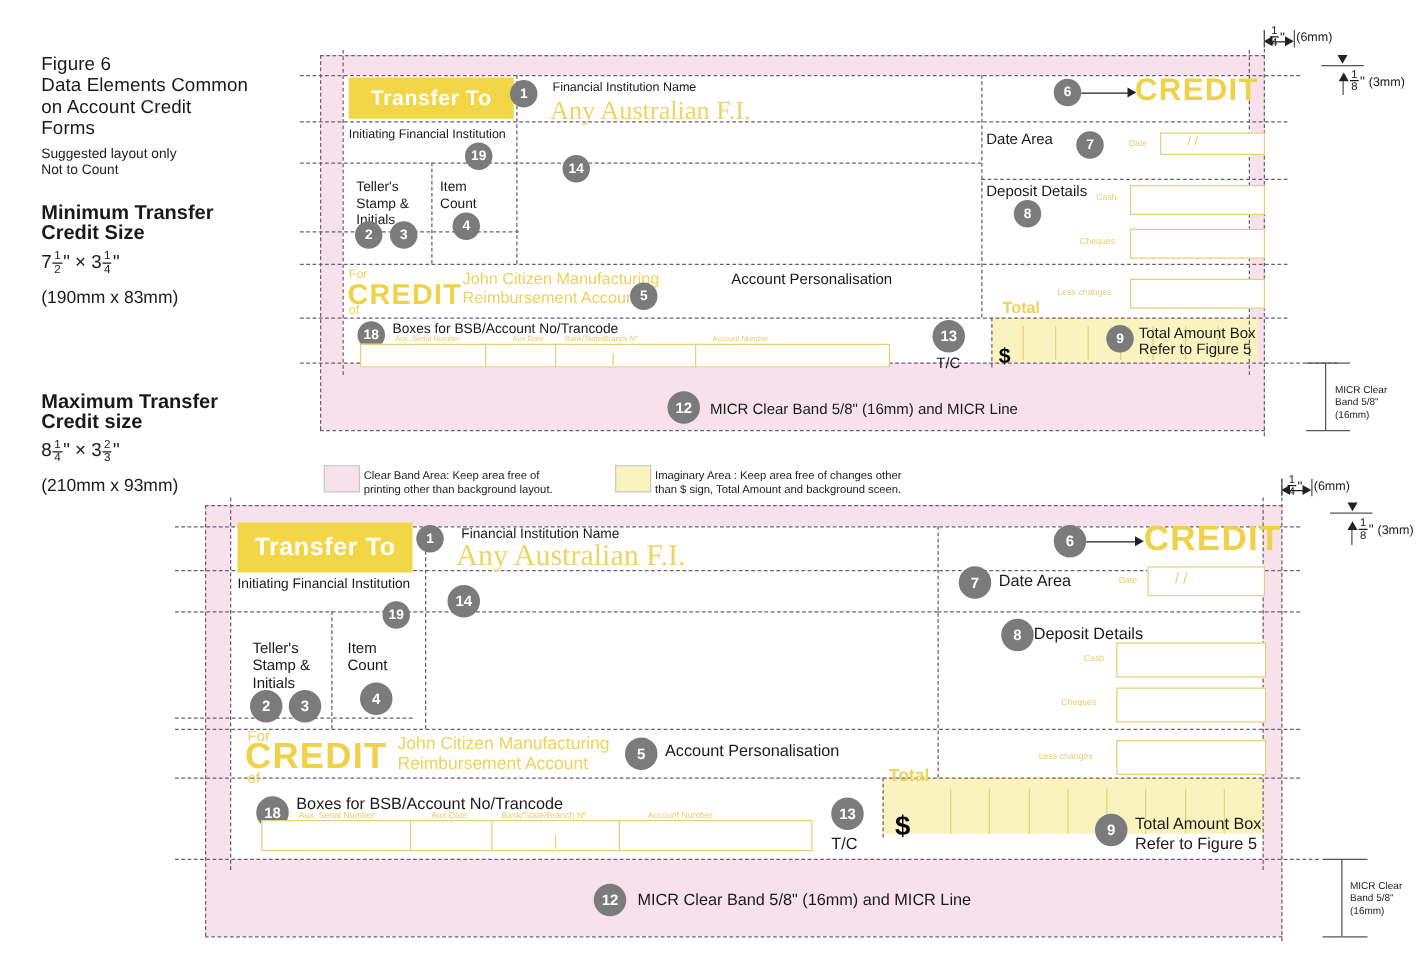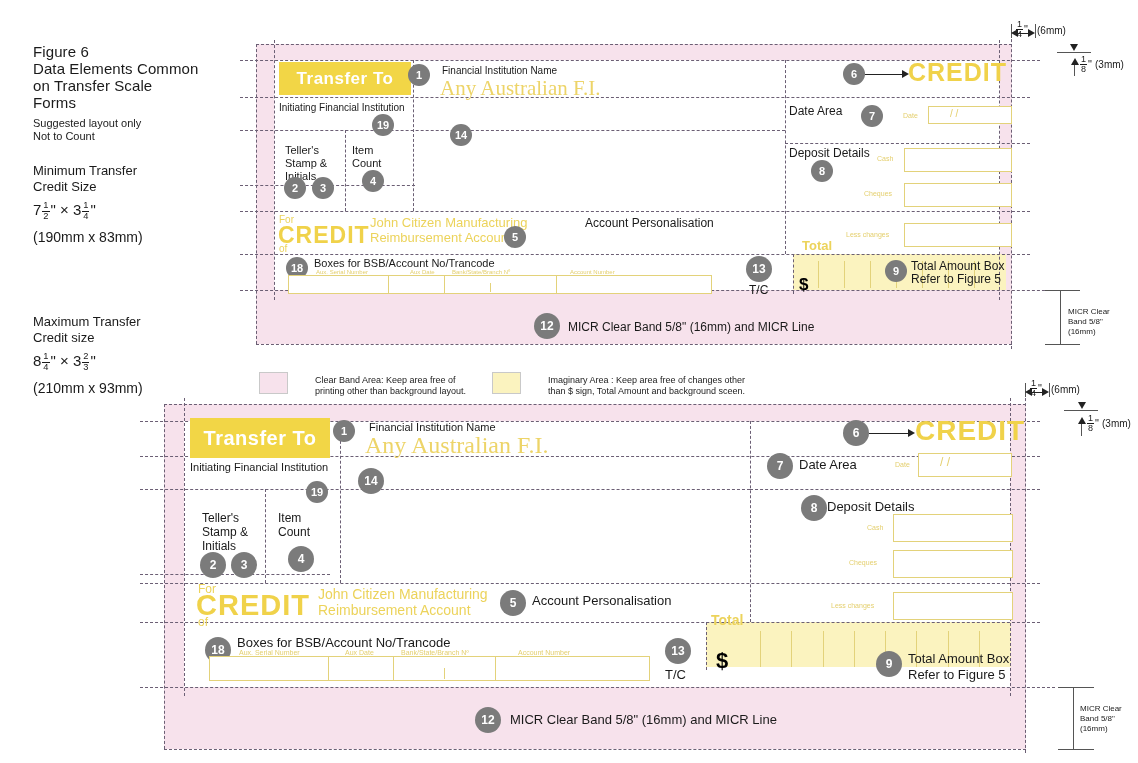--- a/index.html
+++ b/index.html
@@ -2,21 +2,21 @@
 <html><head>
 <meta charset="utf-8">
 <style>
   html,body{margin:0;padding:0;background:#ffffff;}
   body{width:1138px;height:763px;position:relative;overflow:hidden;
        font-family:"Liberation Sans","DejaVu Sans",sans-serif;color:#1a1a1a;}
   .abs{position:absolute;}
   
   .cap-title{font-size:15px;font-weight:normal;line-height:17px;letter-spacing:.1px;}
   .cap-sub{font-size:11px;line-height:13px;color:#222;}
-  .cap-head{font-size:13px;font-weight:normal;line-height:16px;}
+  .cap-head{font-size:16px;font-weight:bold;line-height:16px;}
   .cap-dim{font-size:15px;line-height:20px;}
   .cap-mm{font-size:14px;line-height:18px;}
   .frac{display:inline-block;vertical-align:-0.42em;font-size:.62em;line-height:1.02;text-align:center;margin:0 1px;}
   .frac .n{display:block;border-bottom:1px solid #1a1a1a;padding:0 1px;}
   .frac .d{display:block;padding:0 1px;}
   
   .sheet{position:absolute;background:#f7e2ec;}
   .white{position:absolute;background:#ffffff;}
   .yellowband{position:absolute;background:#fbf3bf;}
   .dash-h{position:absolute;border-top:1px dashed #6b5f74;height:0;}
@@ -35,39 +35,39 @@
   .goldtxt{position:absolute;color:#ecd35b;white-space:nowrap;}
   .transfer{position:absolute;background:#f2d646;color:#ffffff;font-weight:bold;
             display:flex;align-items:center;justify-content:center;letter-spacing:.5px;}
   .ybox{position:absolute;border:1px solid #e3d27a;background:#fff;}
   .creditbig{position:absolute;color:#f0d24a;font-weight:bold;letter-spacing:1px;}
   .serifname{position:absolute;color:#edd468;font-family:"Liberation Serif","DejaVu Serif",serif;white-space:nowrap;}
   .tiny{position:absolute;color:#e4cf6e;font-size:6px;line-height:7px;white-space:nowrap;}
   .tiny2{position:absolute;color:#e4cf6e;font-size:7px;line-height:8px;white-space:nowrap;}
   .dollar{position:absolute;font-weight:bold;color:#000;}
   .legend-sw{position:absolute;border:1px solid #c9c9c9;}
-  .legend-tx{position:absolute;font-size:9px;line-height:11px;color:#222;margin-left:24px;}
+  .legend-tx{position:absolute;font-size:9px;line-height:11px;color:#222;}
   .micr-note{position:absolute;font-size:8px;line-height:10px;color:#222;}
   .dimtxt{position:absolute;font-size:11px;color:#1a1a1a;white-space:nowrap;}
   .arrowline{position:absolute;height:0;border-top:1px solid #222;}
   .arrowhead{position:absolute;width:0;height:0;}
   .ah-right{border-top:4px solid transparent;border-bottom:4px solid transparent;border-left:7px solid #222;}
   .ah-left{border-top:4px solid transparent;border-bottom:4px solid transparent;border-right:7px solid #222;}
   .ah-up{border-left:4px solid transparent;border-right:4px solid transparent;border-bottom:7px solid #222;}
   .ah-down{border-left:4px solid transparent;border-right:4px solid transparent;border-top:7px solid #222;}
   .cellgrid{position:absolute;display:flex;}
   .cellgrid > div{border-left:1px solid #e3d27a;height:100%;}
 </style>
 </head>
 <body>
 
 <div class="abs cap-title" style="left:33px;top:43px;">
   <div>Figure 6</div>
   <div>Data Elements Common</div>
-  <div>on Transfer Scale</div>
+  <div>on Account Credit</div>
   <div>Forms</div>
 </div>
 <div class="abs cap-sub" style="left:33px;top:117px;">
   <div>Suggested layout only</div>
   <div>Not to Count</div>
 </div>
 
 <div class="abs cap-head" style="left:33px;top:163px;">
   <div>Minimum Transfer</div>
   <div>Credit Size</div>

